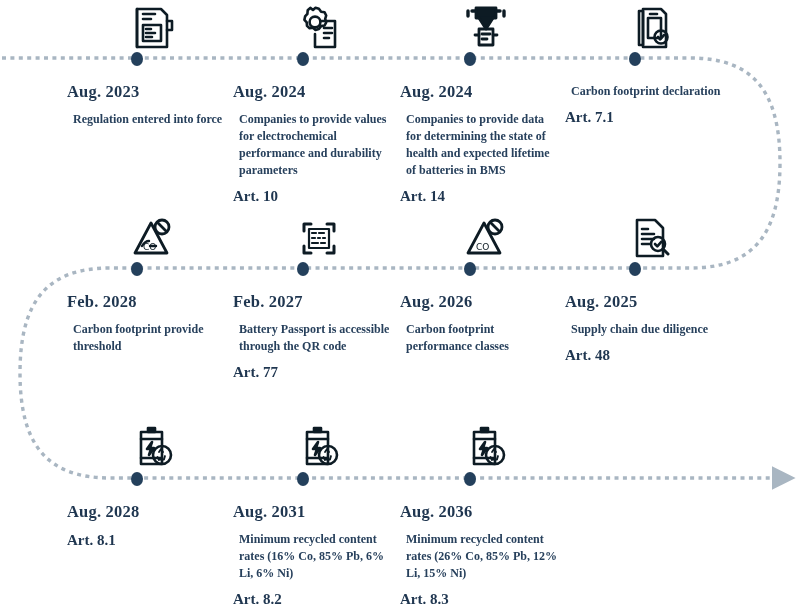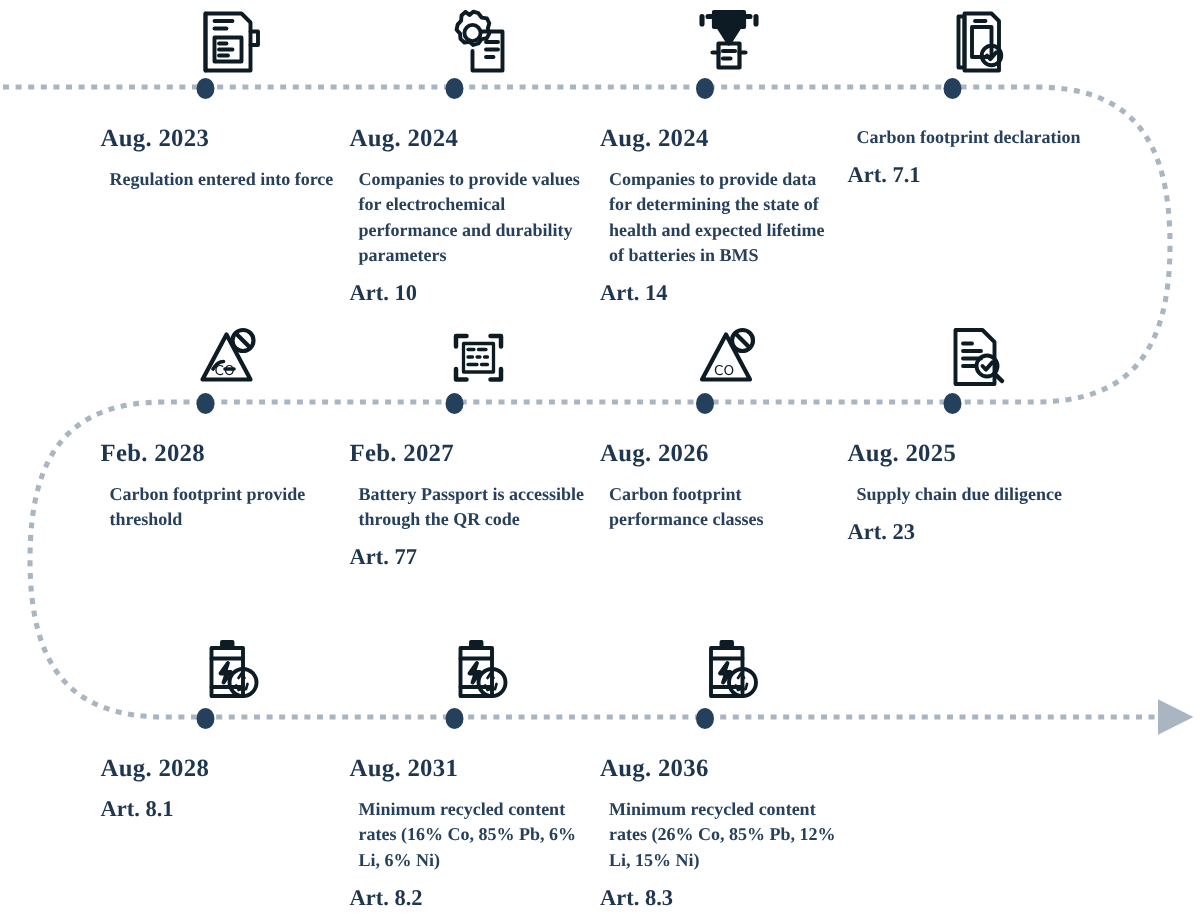--- a/index.html
+++ b/index.html
@@ -234,21 +234,21 @@
           <circle cx="31" cy="29" r="7"></circle>
           <path d="M28 29 l2.3 2.4 4.2-4.8"></path>
           <path d="M36 34 l5 5" stroke-width="3"></path>
         </g>
       </svg>
     </div>
     <div class="milestone-dot" style="top:52px;"></div>
     <div class="milestone-text" style="top:83px;">
       <p class="m-date">Aug. 2025</p>
       <p class="m-desc">Supply chain due diligence</p>
-      <p class="m-art">Art. 23</p>
+      <p class="m-art">Art. 48</p>
     </div>
   </div>
 
   <div class="milestone" style="left:55px;top:420px;">
     <div class="milestone-icon" style="top:2px;">
       <svg width="48" height="46" viewBox="0 0 48 46">
         <g fill="none" stroke="#0d1b24" stroke-width="2.6" stroke-linejoin="round" stroke-linecap="round">
           <rect x="19" y="3" width="7" height="4" fill="#0d1b24"></rect>
           <rect x="12" y="7" width="21" height="32"></rect>
           <path d="M12 14 h21 M12 33 h21"></path>

